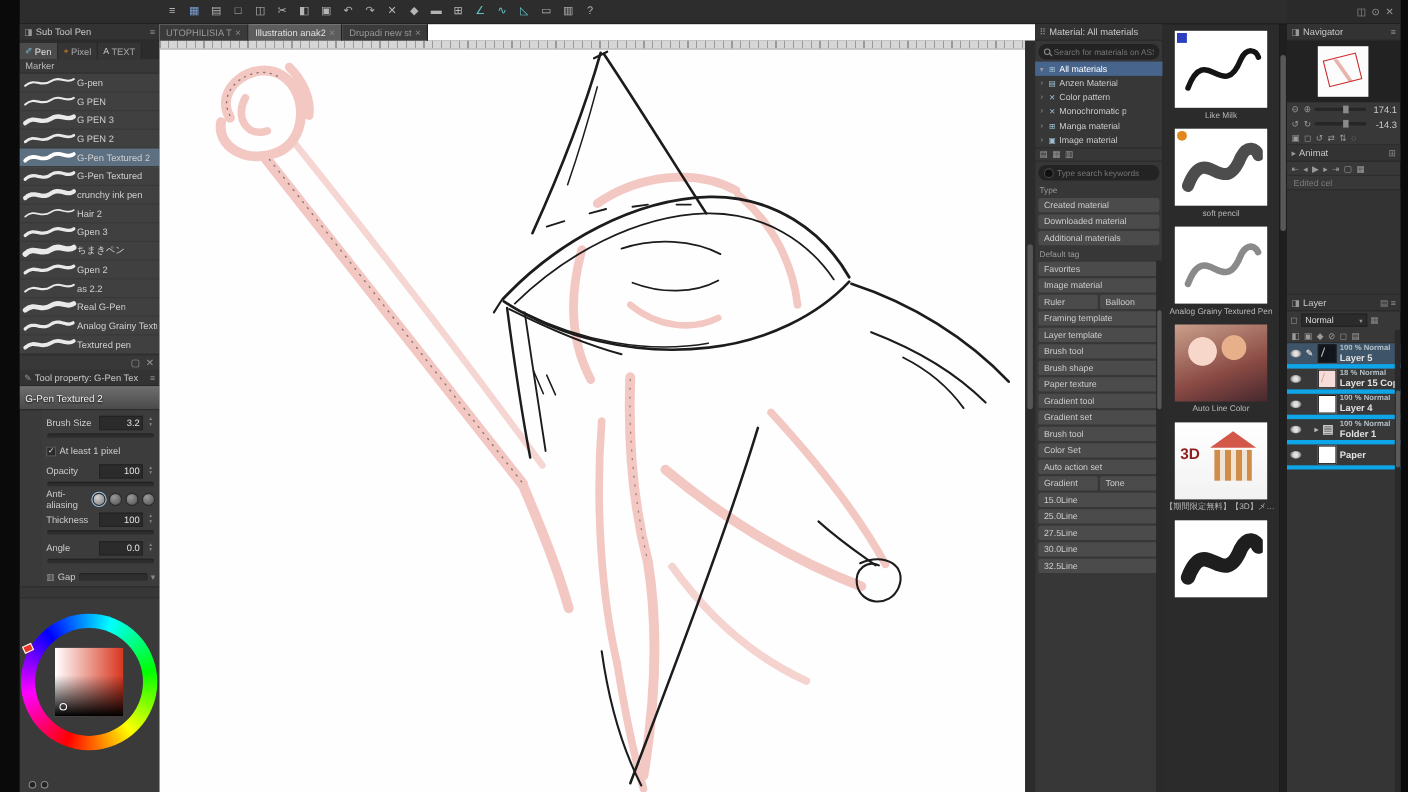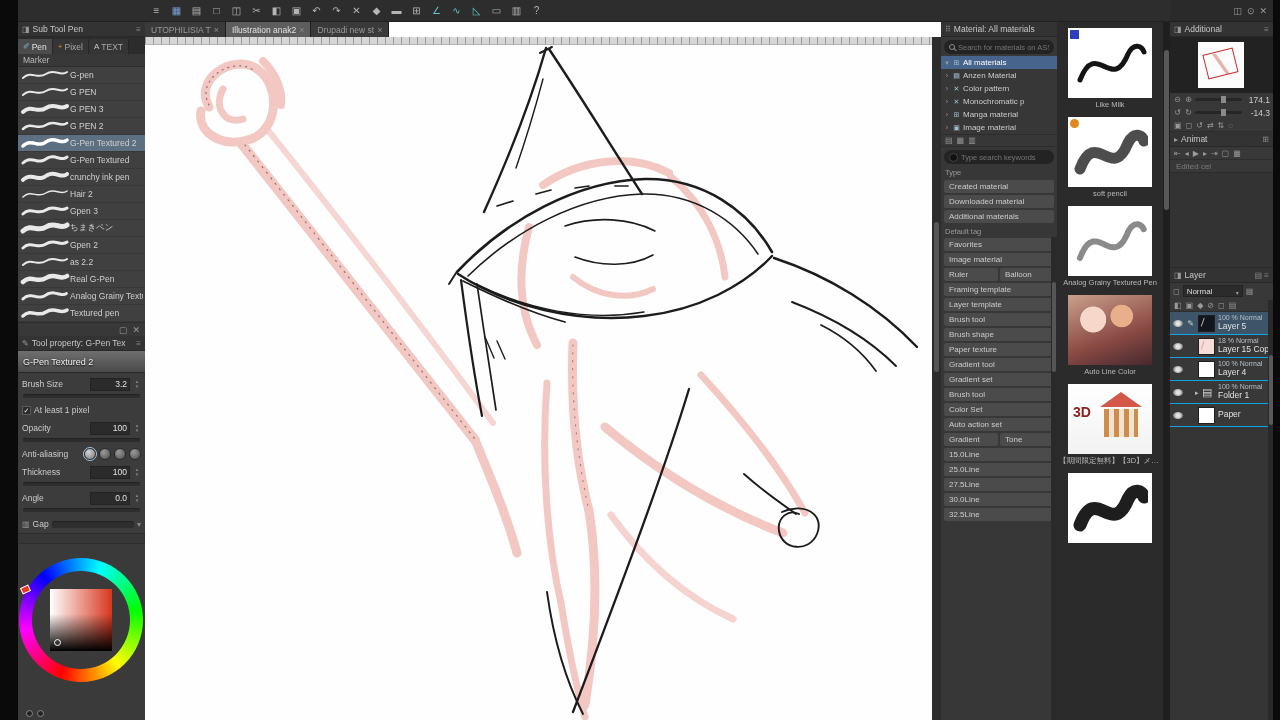--- a/index.html
+++ b/index.html
@@ -51,21 +51,21 @@
   .brush-row:nth-child(13) path{stroke-width:4.5;}
   .brush-row:nth-child(14) path{stroke-width:3;stroke-dasharray:1.5 1.2;}
   .brush-row:nth-child(15) path{stroke-width:3.5;}
   .brush-name{font-size:8.5px;color:#cfcfcf;white-space:nowrap;overflow:hidden;}
   #brush-footer{height:14px;background:#383838;display:flex;justify-content:flex-end;gap:5px;
                 align-items:center;padding:0 5px;color:#999;font-size:9px;border-top:1px solid #2d2d2d;flex:none;}
 
   #brush-banner{height:22px;background:linear-gradient(#6f6f6f,#4a4a4a);display:flex;align-items:center;
                 padding:0 5px;font-size:9px;color:#f0f0f0;text-shadow:0 1px 2px #000;
                 border-bottom:1px solid #282828;flex:none;}
-  #props{background:#3c3c3c;flex:none;padding-top:2px;}
+  #props{background:#3c3c3c;flex:none;padding-top:2px;margin-left:20px;}
   .prow{height:18px;display:flex;align-items:center;padding:0 4px;font-size:8.5px;color:#ccc;gap:3px;}
   .pspacer{flex:1;}
   .pvalue{width:40px;height:13px;background:#2b2b2b;border:1px solid #232323;color:#e2e2e2;
           font-size:8.5px;display:flex;align-items:center;justify-content:flex-end;padding-right:2px;}
   .pstep{width:8px;display:flex;flex-direction:column;align-items:center;color:#888;
          font-size:5px;line-height:5px;}
   .groove{height:4px;margin:1px 5px 3px;background:#2e2e2e;border-radius:2px;box-shadow:inset 0 1px 1px #222;}
   .chk{width:9px;height:9px;background:#2b2b2b;border:1px solid #5a5a5a;display:flex;align-items:center;
        justify-content:center;color:#e8e8e8;font-size:7px;line-height:7px;}
   .aa{display:flex;gap:3px;margin-left:auto;}
@@ -177,21 +177,21 @@
   .nv-val{width:26px;text-align:right;}
   .icon-row{height:13px;display:flex;gap:4px;align-items:center;padding:0 4px;color:#9a9a9a;
             font-size:8px;border-bottom:1px solid #2d2d2d;flex:none;}
   #edited-cel{height:12px;font-size:8px;color:#7c7c7c;padding:0 6px;display:flex;align-items:center;flex:none;}
   #rp-gap{height:96px;background:#333;border-top:1px solid #2b2b2b;border-bottom:1px solid #2b2b2b;flex:none;}
   #blend-row{height:16px;display:flex;align-items:center;gap:3px;padding:0 3px;flex:none;}
   #blend-select{width:60px;height:12px;background:#2b2b2b;border:1px solid #222;color:#ddd;font-size:8px;
                 display:flex;align-items:flex-end;padding:0 3px;gap:2px;}
   #blend-select .caret{margin-left:auto;font-size:6px;color:#999;}
   #layer-list{flex:none;}
-  .layer-row{height:23px;display:flex;align-items:center;gap:3px;padding:0 3px;border-bottom:1px solid #0ea5e9;}
+  .layer-row{height:23px;display:flex;align-items:center;gap:3px;padding:0 3px;border-bottom:4px solid #0ea5e9;font-weight:bold;}
   .layer-row.selected{background:#3e5468;}
   .eye{width:10px;height:7px;border-radius:50%;flex:none;
        background:radial-gradient(circle,#e2e2e2 0 30%,#878787 75%);}
   .lflag{width:9px;font-size:8px;color:#ccc;text-align:center;flex:none;}
   .lflag.pen::before{content:"✎";}
   .lthumb{width:17px;height:17px;background:#fff;border:1px solid #1f1f1f;flex:none;position:relative;}
   .lthumb.dark{background:#12151c;}
   .lthumb.dark::after{content:"";position:absolute;inset:3px;border-left:1px solid #b5b5b5;transform:rotate(20deg);}
   .lthumb.pink{background:#f6ddda;}
   .lthumb.pink::after{content:"";position:absolute;inset:3px;border-left:1px solid #e2a49e;transform:rotate(18deg);}
@@ -809,21 +809,21 @@
 
   <div id="rightpanel">
     <div id="rp-top">
       <span>◫</span>
       <span>⊙</span>
       <span>✕</span>
     </div>
 
     <div class="panel-title">
       <span class="pt-icon">◨</span>
-      <span>Additional</span>
+      <span>Navigator</span>
       <span class="pt-menu">≡</span>
     </div>
 
     <div id="nav-preview">
       <div id="nav-canvas">
         <div id="nav-sketch"></div>
         <div id="nav-rect"></div>
       </div>
     </div>
 

